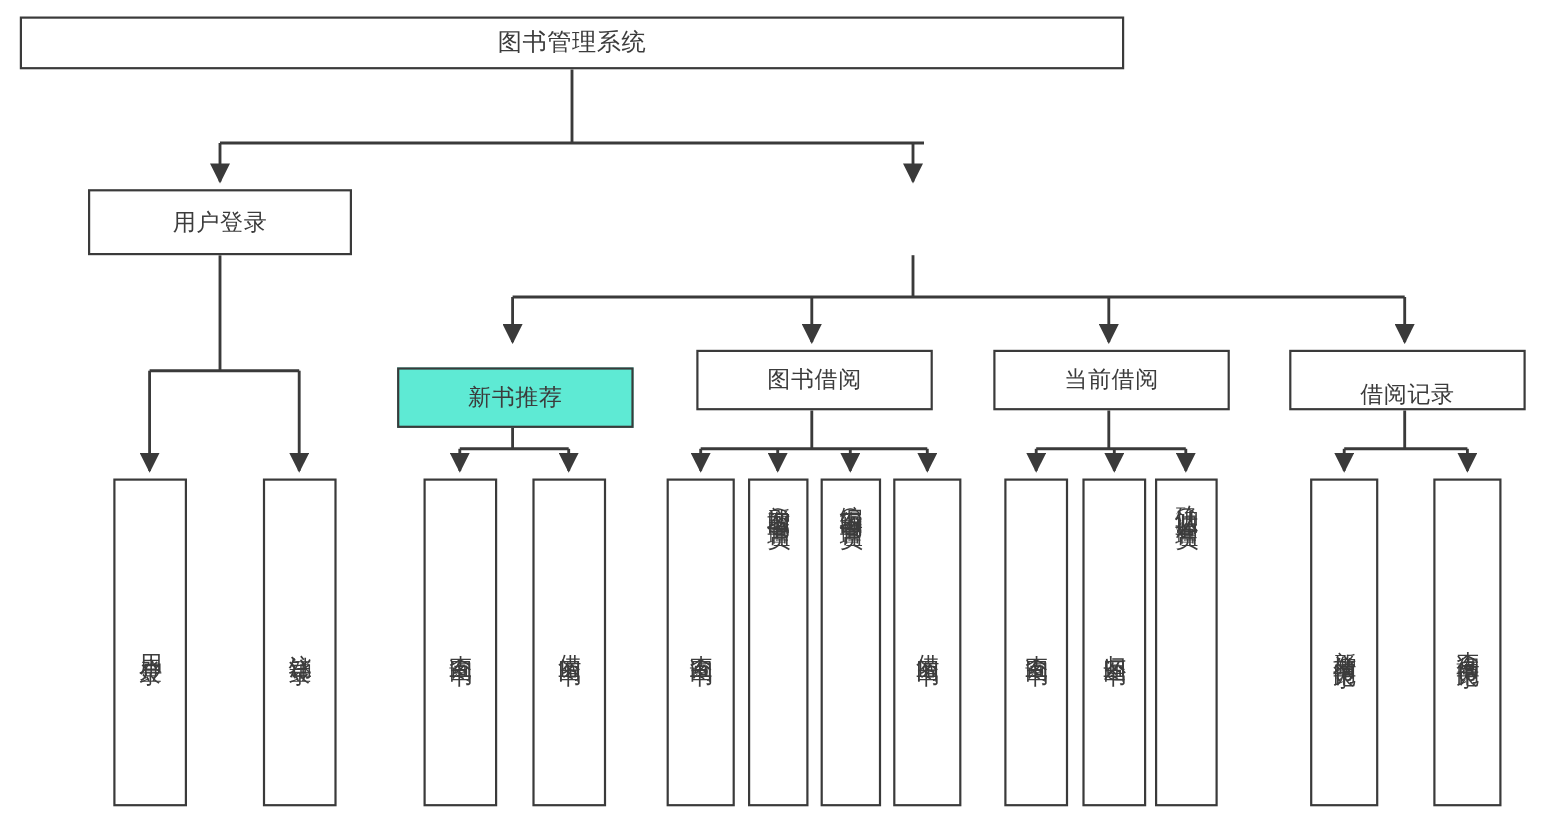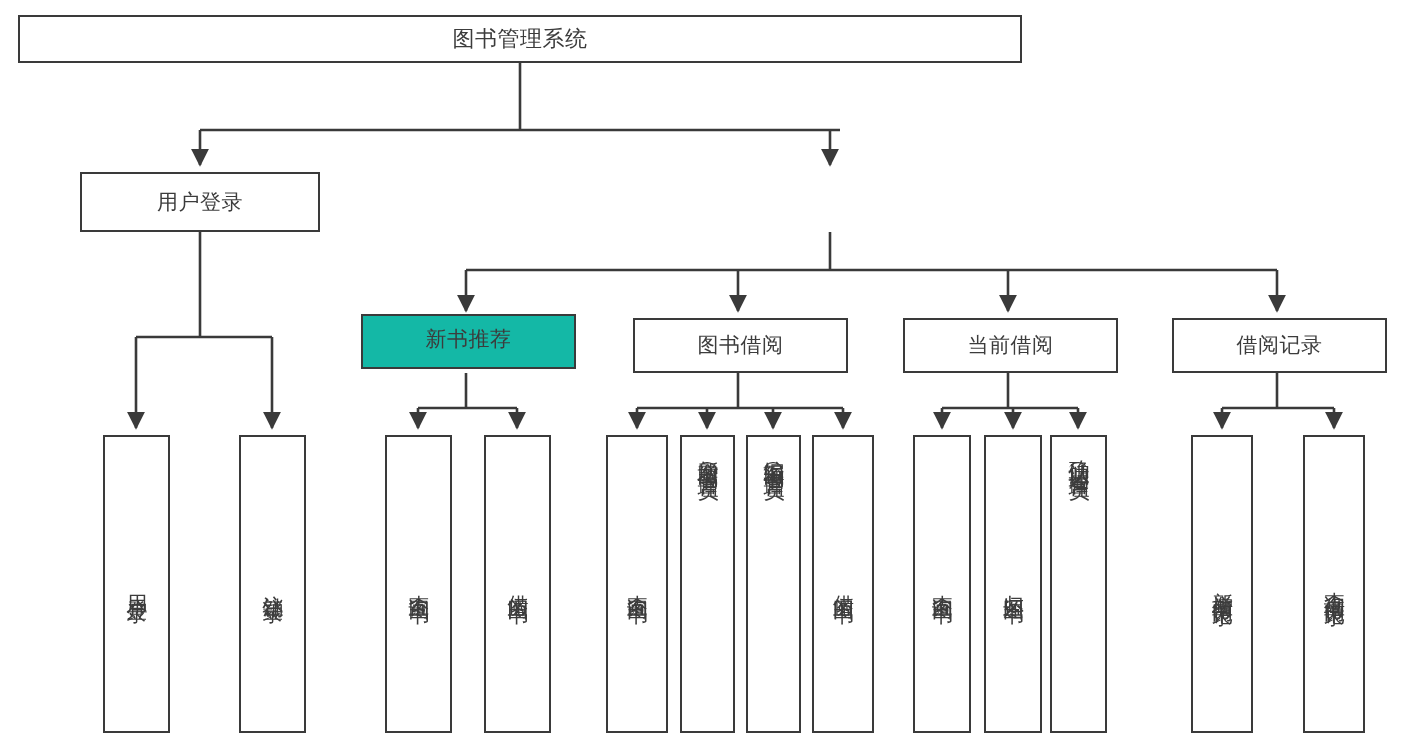--- a/index.html
+++ b/index.html
@@ -117,30 +117,30 @@
   </svg>
 
   <div class="node h root" style="left: 18px; top: 15px; width: 1004px; height: 48px; border-color: rgb(58, 58, 58); background: rgb(255, 255, 255); color: rgb(60, 60, 60);">
     <span class="lbl">图书管理系统</span>
   </div>
 
   <div class="node h" style="left: 80px; top: 172px; width: 240px; height: 60px; border-color: rgb(58, 58, 58); background: rgb(255, 255, 255); color: rgb(60, 60, 60);">
     <span class="lbl">用户登录</span>
   </div>
 
-  <div class="node h" style="left: 361px; top: 314px; width: 215px; height: 55px; border-color: rgb(58, 58, 58); background: #14b8a6; color: rgb(60, 60, 60); font-family: Liberation Mono, monospace;">
+  <div class="node h" style="left: 361px; top: 334px; width: 215px; height: 55px; border-color: rgb(58, 58, 58); background: #5eead4; color: rgb(60, 60, 60);">
     <span class="lbl">新书推荐</span>
   </div>
   <div class="node h" style="left: 633px; top: 318px; width: 215px; height: 55px; border-color: rgb(58, 58, 58); background: rgb(255, 255, 255); color: rgb(60, 60, 60);">
     <span class="lbl">图书借阅</span>
   </div>
   <div class="node h" style="left: 903px; top: 318px; width: 215px; height: 55px; border-color: rgb(58, 58, 58); background: rgb(255, 255, 255); color: rgb(60, 60, 60);">
     <span class="lbl">当前借阅</span>
   </div>
-  <div class="node h" style="left: 1172px; top: 318px; width: 215px; height: 55px; border-color: rgb(58, 58, 58); background: rgb(255, 255, 255); color: rgb(60, 60, 60);">
+  <div class="node h" style="left: 1172px; top: 318px; width: 215px; height: 55px; border-color: rgb(58, 58, 58); background: rgb(255, 255, 255); color: rgb(60, 60, 60); align-items: flex-end;">
     <span class="lbl">借阅记录</span>
   </div>
 
   <div class="node v mid" style="left: 103px; top: 435px; width: 67px; height: 298px; border-color: rgb(58, 58, 58); background: rgb(255, 255, 255); color: rgb(60, 60, 60);">
     <span class="lbl">用户登录</span>
   </div>
   <div class="node v mid" style="left: 239px; top: 435px; width: 67px; height: 298px; border-color: rgb(58, 58, 58); background: rgb(255, 255, 255); color: rgb(60, 60, 60);">
     <span class="lbl">注销登录</span>
   </div>
   <div class="node v mid" style="left: 385px; top: 435px; width: 67px; height: 298px; border-color: rgb(58, 58, 58); background: rgb(255, 255, 255); color: rgb(60, 60, 60);">

